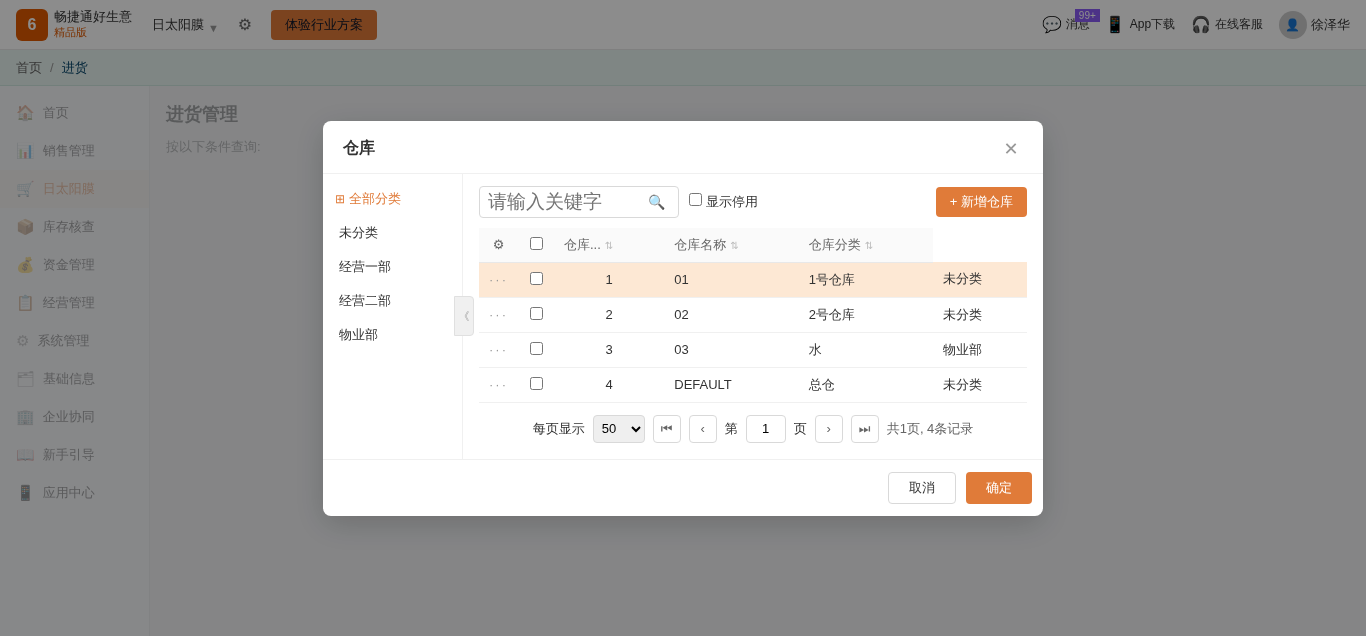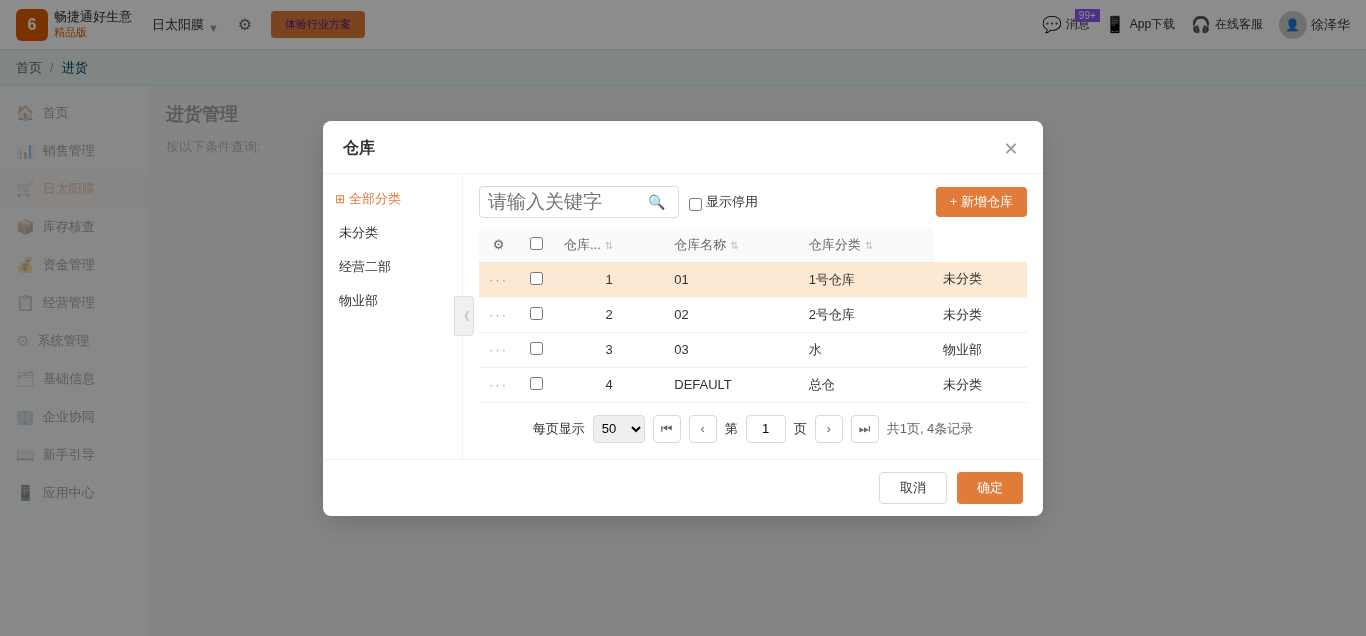--- a/index.html
+++ b/index.html
@@ -36,25 +36,25 @@
       color: #333; font-size: 13px; margin-right: 10px;
     }
     .topbar-store .arrow { color: #999; font-size: 11px; }
     .topbar-gear {
       width: 32px; height: 32px;
       display: flex; align-items: center; justify-content: center;
       color: #666; font-size: 16px; cursor: pointer; margin-right: 10px;
     }
     .topbar-trial {
       background: #e07b39;
-      color: #4c1d95;
+      color: #0f172a;
       border: none;
       border-radius: 4px;
       padding: 6px 14px;
-      font-size: 11px;
+      font-size: 13px;
       cursor: pointer;
       margin-right: auto;
     }
     .topbar-right {
       display: flex; align-items: center; gap: 16px;
     }
     .topbar-badge {
       position: relative;
       display: flex; align-items: center; gap: 4px;
       color: #333; font-size: 12px; cursor: pointer;
@@ -199,21 +199,21 @@
       display: flex; align-items: center;
       border: 1px solid #d9d9d9; border-radius: 4px;
       padding: 4px 8px; background: #fff; width: 200px;
     }
     .search-box input {
       border: none; outline: none; font-size: 19px; width: 160px;
       color: #333;
     }
     .search-icon { color: #bbb; font-size: 14px; cursor: pointer; }
     .checkbox-label {
-      display: flex; align-items: flex-end; gap: 4px;
+      display: flex; align-items: flex-start; gap: 4px;
       font-size: 13px; color: #333; cursor: pointer;
     }
     .checkbox-label input { cursor: pointer; }
     .add-btn {
       margin-left: auto;
       background: #e07b39; color: #fff;
       border: none; border-radius: 4px;
       padding: 6px 14px; font-size: 13px; cursor: pointer;
     }
 
@@ -259,21 +259,21 @@
     }
     .pagination .pg-select {
       border: 1px solid #d9d9d9; border-radius: 4px;
       padding: 2px 4px; font-size: 13px; height: 28px;
     }
     .pagination .pg-info { color: #666; }
 
     
     .modal-footer {
       display: flex; justify-content: flex-end; gap: 10px;
-      padding: 12px 20px;
+      padding: 12px 11px;
       border-top: 1px solid #f0f0f0;
     }
     .modal-footer .btn-cancel {
       border: 1px solid #d9d9d9; background: #fff;
       border-radius: 4px; padding: 6px 20px;
       font-size: 13px; cursor: pointer; color: #333;
     }
     .modal-footer .btn-ok {
       border: none; background: #e07b39; color: #fff;
       border-radius: 4px; padding: 6px 20px;
@@ -395,20 +395,21 @@
     </div>
 
     <div class="modal-body">
 
       <div class="cat-panel">
         <div class="cat-header">
           <span class="grid-icon">⊞</span>
           <span>全部分类</span>
         </div>
         <div class="cat-item">未分类</div>
+        <div class="cat-item">经营一部</div>
         <div class="cat-item">经营二部</div>
         <div class="cat-item">物业部</div>
         <div class="cat-collapse-btn">《</div>
       </div>
 
       <div class="table-panel">
 
         <div class="table-toolbar">
           <div class="search-box">
             <input type="text" placeholder="请输入关键字" style="">

